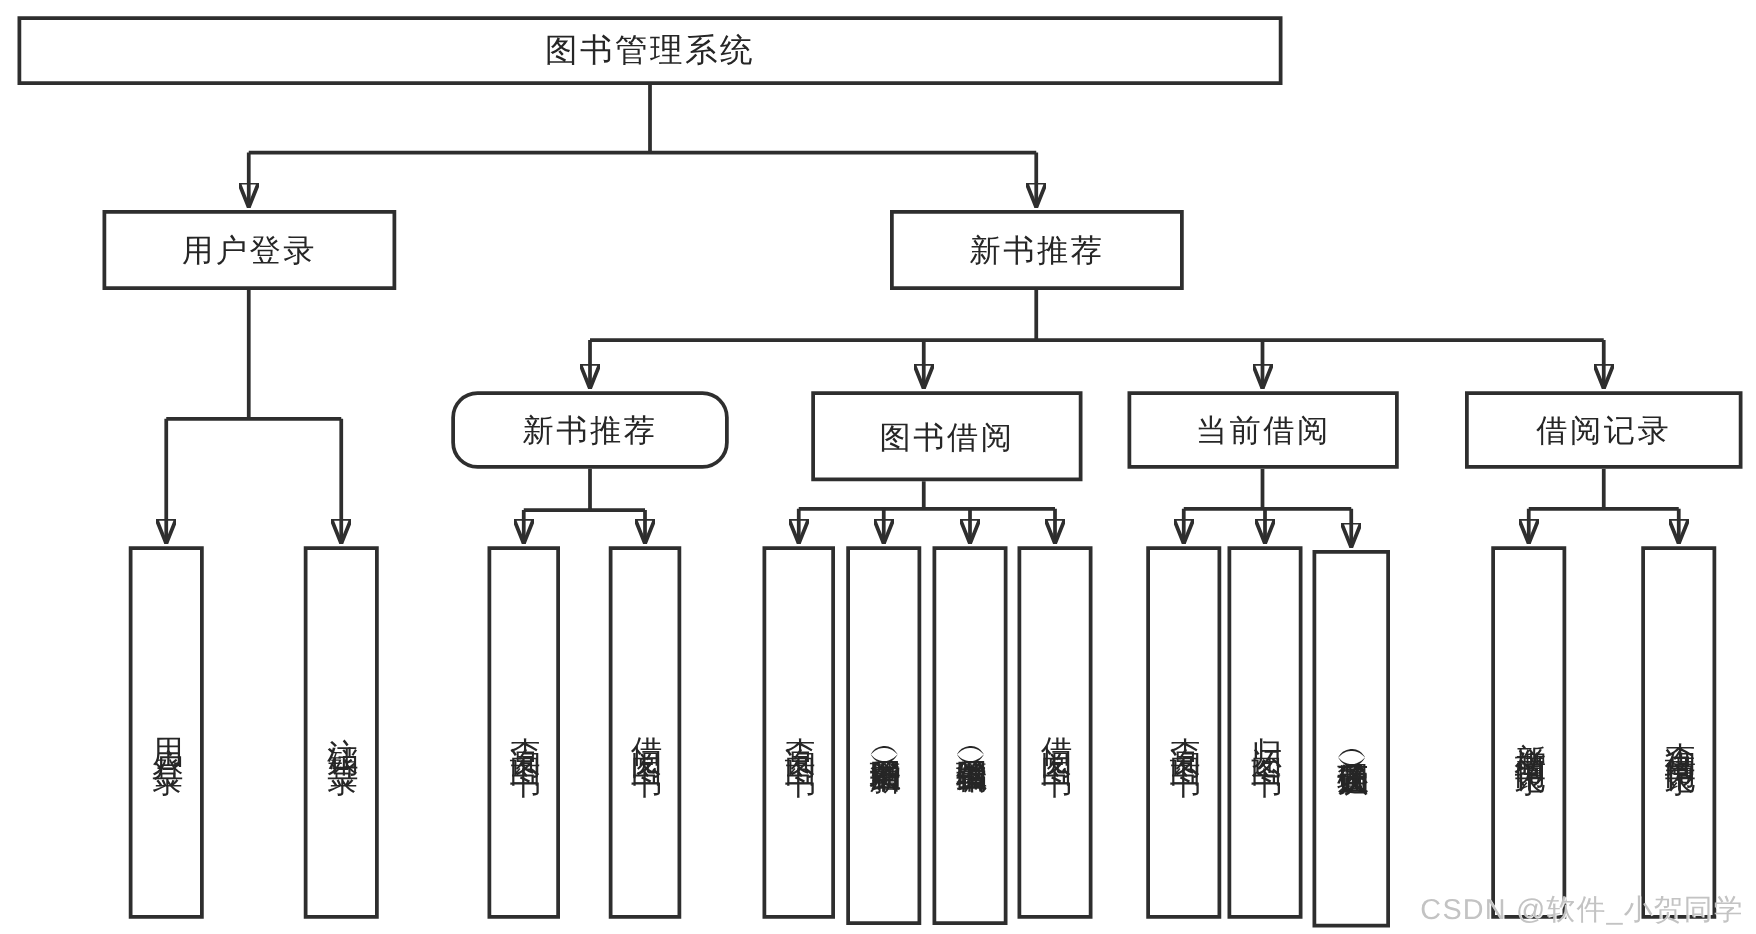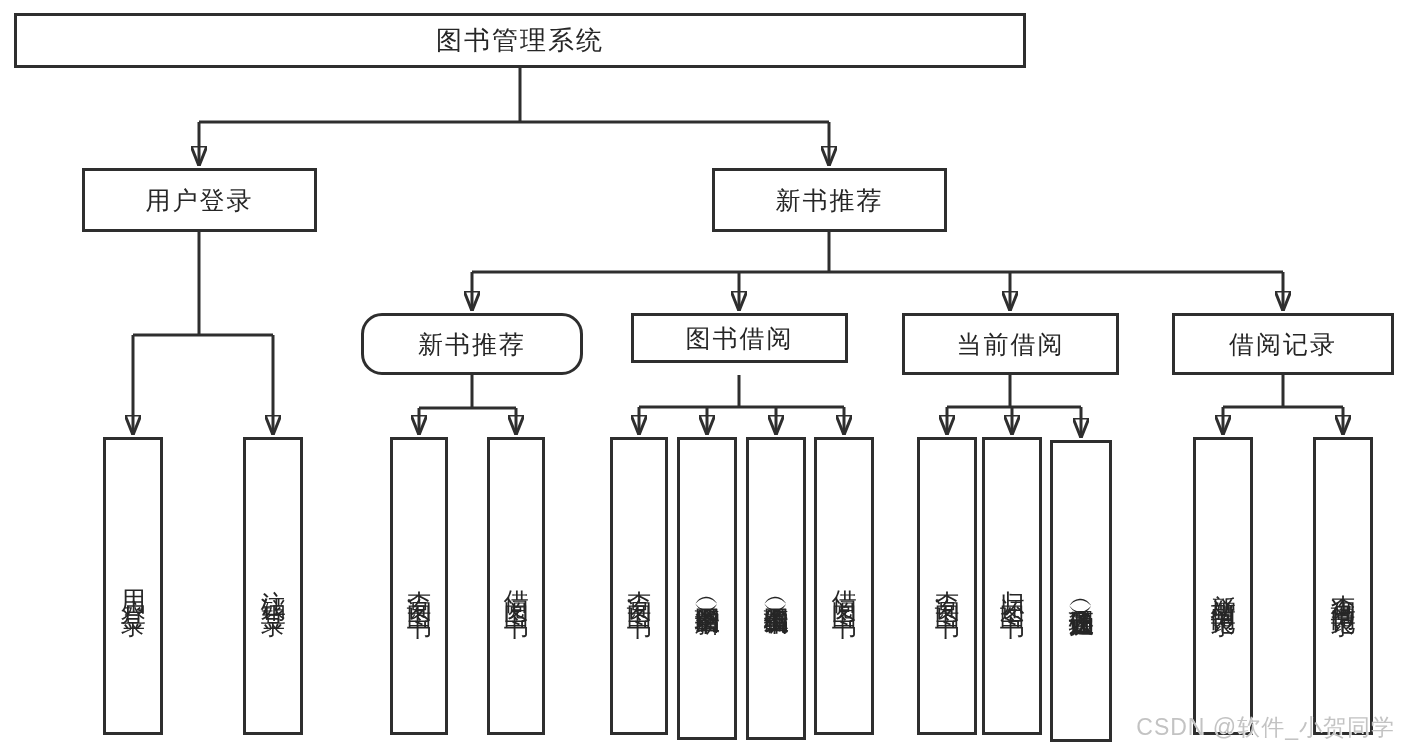--- a/index.html
+++ b/index.html
@@ -124,21 +124,21 @@
   <div class="box" style="left:82px; top:168px; width:235px; height:64px;">
     <span>用户登录</span>
   </div>
   <div class="box" style="left:712px; top:168px; width:235px; height:64px;">
     <span>新书推荐</span>
   </div>
 
   <div class="box" style="left:361px; top:313px; width:222px; height:62px;border-radius:21px;">
     <span>新书推荐</span>
   </div>
-  <div class="box" style="left:631px; top:313px; width:217px; height:50px;text-align:center;">
+  <div class="box" style="left:649px; top:313px; width:217px; height:72px;text-align:center;">
     <span>图书借阅</span>
   </div>
   <div class="box" style="left:902px; top:313px; width:217px; height:62px;">
     <span>当前借阅</span>
   </div>
   <div class="box" style="left:1172px; top:313px; width:222px; height:62px;">
     <span>借阅记录</span>
   </div>
 
   <div class="vbox" style="left:103px; top:437px; width:60px; height:298px;">

